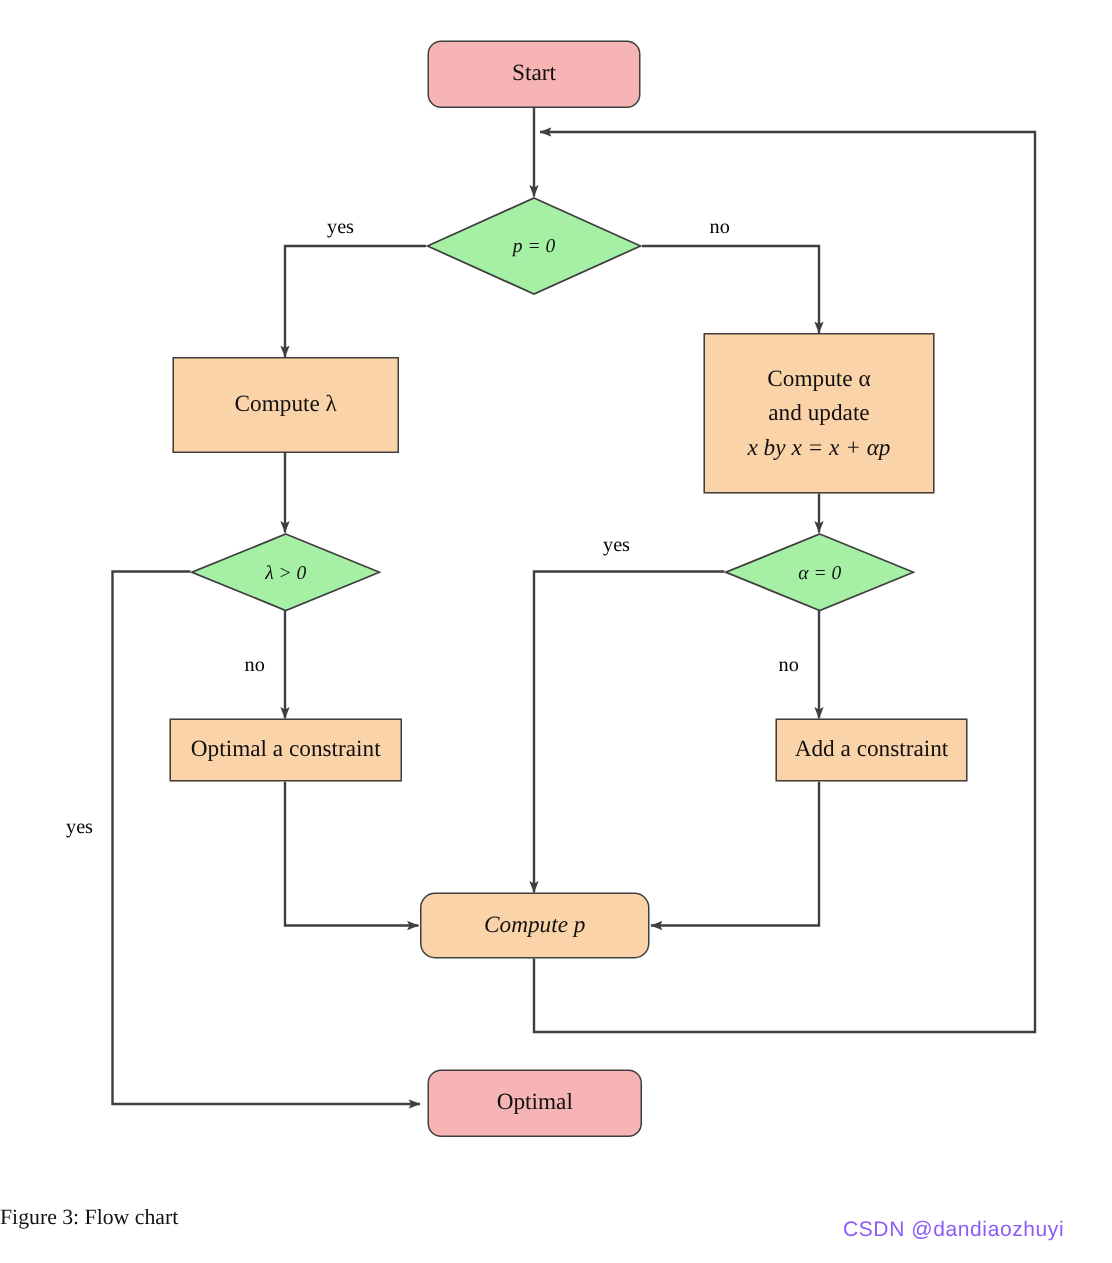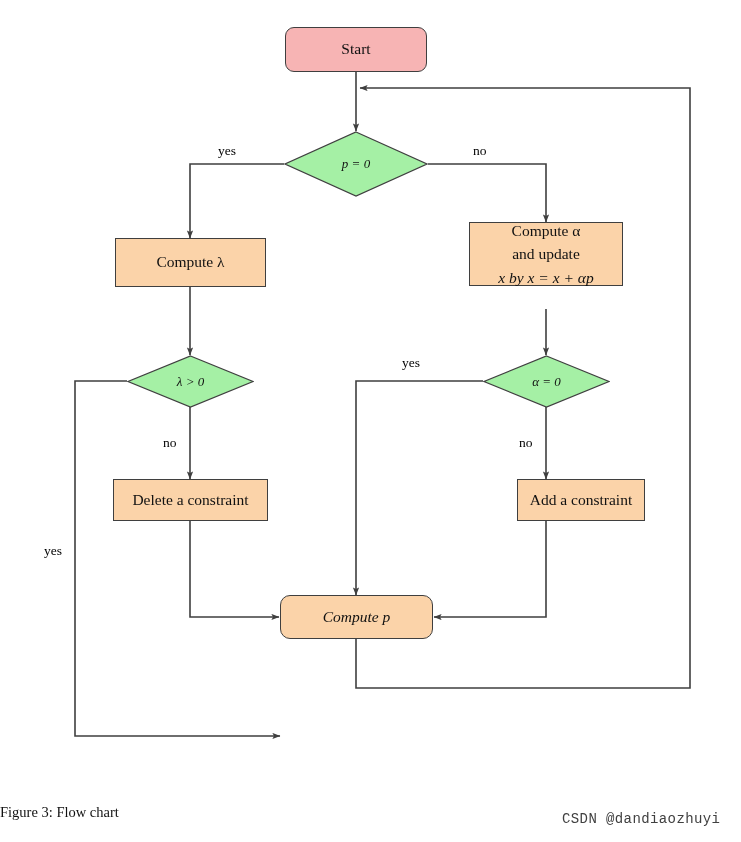--- a/index.html
+++ b/index.html
@@ -14,22 +14,22 @@
   .process{background:#fbd3a9;}
   .diamond-wrap{position:absolute;}
   .diamond-label{position:absolute;left:0;top:0;width:100%;height:100%;
         display:flex;align-items:center;justify-content:center;
         font-family:"Liberation Serif",serif;font-size:13px;color:#111;
         pointer-events:none;}
   .edge-label{position:absolute;font-family:"Liberation Serif",serif;
         font-size:13.5px;color:#000000;white-space:nowrap;}
   .caption{position:absolute;width:741px;
         font-family:"Liberation Serif",serif;font-size:14.5px;color:#111;}
-  .watermark{position:absolute;font-family:Liberation Mono, monospace;
-        font-size:14px;color:#404040;white-space:nowrap;letter-spacing:.4px;}
+  .watermark{position:absolute;font-family:Liberation Sans, sans-serif;
+        font-size:14px;color:#8b5cf6;white-space:nowrap;letter-spacing:.4px;}
   .math{font-style:italic;}
   svg.lines{position:absolute;left:0;top:0;width:741px;height:842px;
         pointer-events:none;}
   .l3{line-height:1.5;}
 </style>
 </head>
 <body>
 
 <div id="chart">
 
@@ -71,56 +71,59 @@
     <span>Start</span>
   </div>
 
   <div class="diamond-wrap" style="left:284px;top:131px;width:144px;height:66px;">
     <svg width="144" height="66" viewBox="0 0 144 66">
       <polygon points="72,1 143,33 72,65 1,33" fill="#a5f0a5" stroke="#3f3f3f" stroke-width="1.2"></polygon>
     </svg>
     <div class="diamond-label math">p = 0</div>
   </div>
 
-  <div class="node process" style="left:115px;top:238px;width:151px;height:49px;">
+  <div class="node process" style="left:115px;top:238px;width:151px;height:64px;">
     <span>Compute λ</span>
   </div>
 
-  <div class="node process l3" style="left:469px;top:222px;width:154px;height:64px;flex-direction:column;">
+  <div class="node process l3" style="left:469px;top:222px;width:154px;height:107px;flex-direction:column;">
     <span>Compute α</span>
     <span>and update</span>
     <span class="math">x by x = x + αp</span>
   </div>
 
   <div class="diamond-wrap" style="left:127px;top:355px;width:127px;height:53px;">
     <svg width="127" height="53" viewBox="0 0 127 53">
       <polygon points="63.5,1 126,26.5 63.5,52 1,26.5" fill="#a5f0a5" stroke="#3f3f3f" stroke-width="1.2"></polygon>
     </svg>
     <div class="diamond-label math">λ &gt; 0</div>
   </div>
 
   <div class="diamond-wrap" style="left:483px;top:355px;width:127px;height:53px;">
     <svg width="127" height="53" viewBox="0 0 127 53">
       <polygon points="63.5,1 126,26.5 63.5,52 1,26.5" fill="#a5f0a5" stroke="#3f3f3f" stroke-width="1.2"></polygon>
     </svg>
     <div class="diamond-label math">α = 0</div>
   </div>
 
   <div class="node process" style="left:113px;top:479px;width:155px;height:42px;">
-    <span>Delete a constraint</span>
+    <span>Optimal a constraint</span>
   </div>
 
   <div class="node process" style="left:489px;top:479px;width:128px;height:42px;margin-left:28px;">
     <span>Add a constraint</span>
   </div>
 
   <div class="node process" style="left:280px;top:595px;width:153px;height:44px;border-radius:10px;">
     <span class="math">Compute p</span>
   </div>
 
+  <div class="node terminal" style="left:285px;top:713px;width:143px;height:45px;">
+    <span>Optimal</span>
+  </div>
 
   <div class="edge-label" style="left:218px;top:143px;">yes</div>
   <div class="edge-label" style="left:473px;top:143px;">no</div>
   <div class="edge-label" style="left:44px;top:543px;">yes</div>
   <div class="edge-label" style="left:163px;top:435px;">no</div>
   <div class="edge-label" style="left:402px;top:355px;">yes</div>
   <div class="edge-label" style="left:519px;top:435px;">no</div>
 
   <div class="caption" style="left:0;top:804px;">Figure 3:  Flow chart</div>
 

